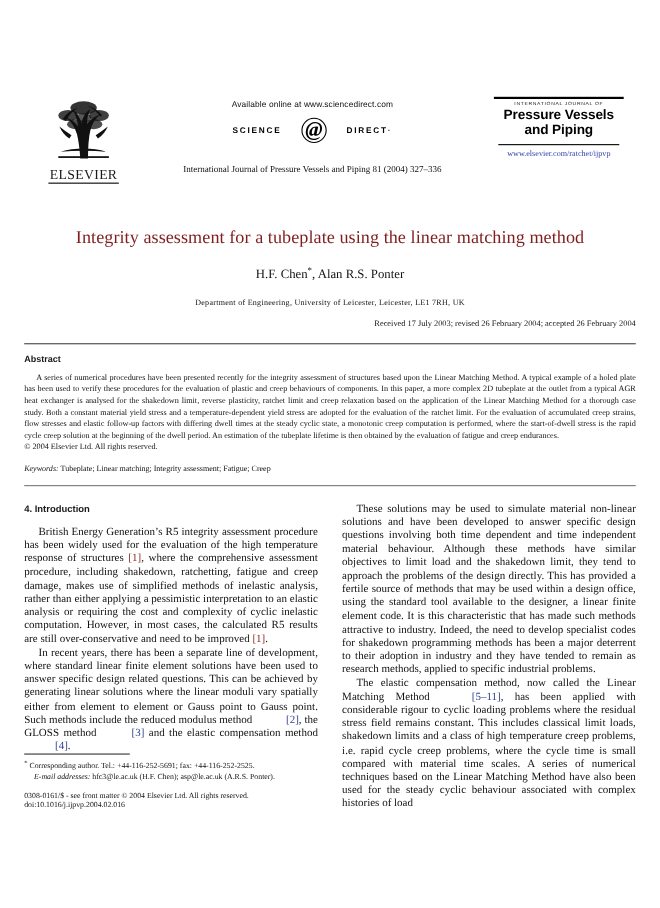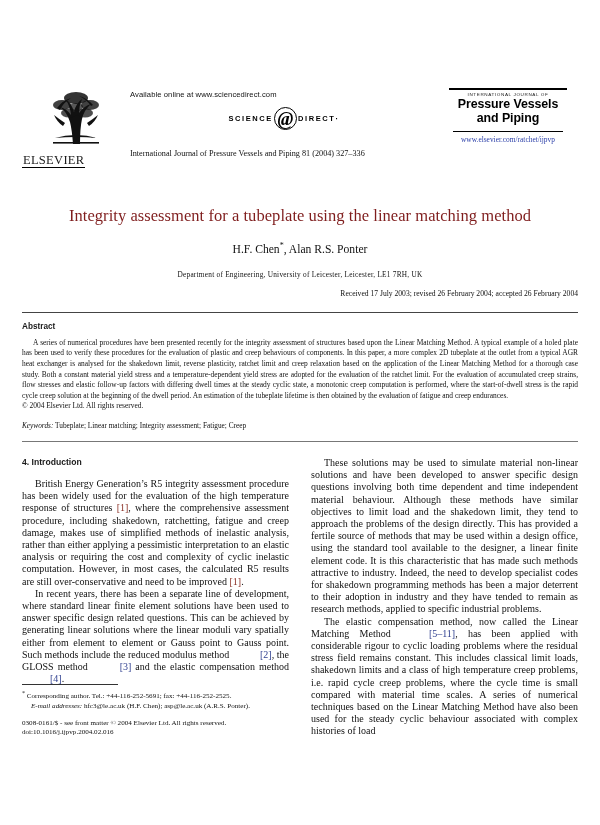--- a/index.html
+++ b/index.html
@@ -27,54 +27,55 @@
   
   .masthead {
     display: flex;
     align-items: flex-start;
     padding-top: 88px;
     height: 92px;
   }
   .elsevier-block {
     width: 108px;
     flex: 0 0 108px;
-    text-align: left;
+    text-align: center;
   }
   .elsevier-tree {
     width: 66px;
     height: 62px;
     margin: 0 auto;
     display: block;
   }
   .elsevier-word {
     font-family: "Liberation Serif", serif;
     font-size: 12.5px;
     letter-spacing: 0.3px;
     margin-top: 1px;
     border-bottom: 1.6px solid #000;
     display: inline-block;
     padding: 0 1px 0px 1px;
     line-height: 13px;
   }
   .center-block {
     flex: 1 1 auto;
+    text-align: center;
     padding-top: 2px;
   }
   .avail-online {
     font-family: "Liberation Sans", sans-serif;
     font-size: 7.6px;
     letter-spacing: 0.1px;
     color: #111;
   }
   .sd-logo {
     margin-top: 8px;
     display: flex;
     justify-content: center;
     align-items: center;
-    gap: 1px;
+    gap: 18px;
   }
   .sd-word {
     font-family: "Liberation Sans", sans-serif;
     font-size: 7.5px;
     font-weight: bold;
     letter-spacing: 1.6px;
     color: #000;
   }
   .sd-at {
     font-family: "Liberation Serif", serif;

